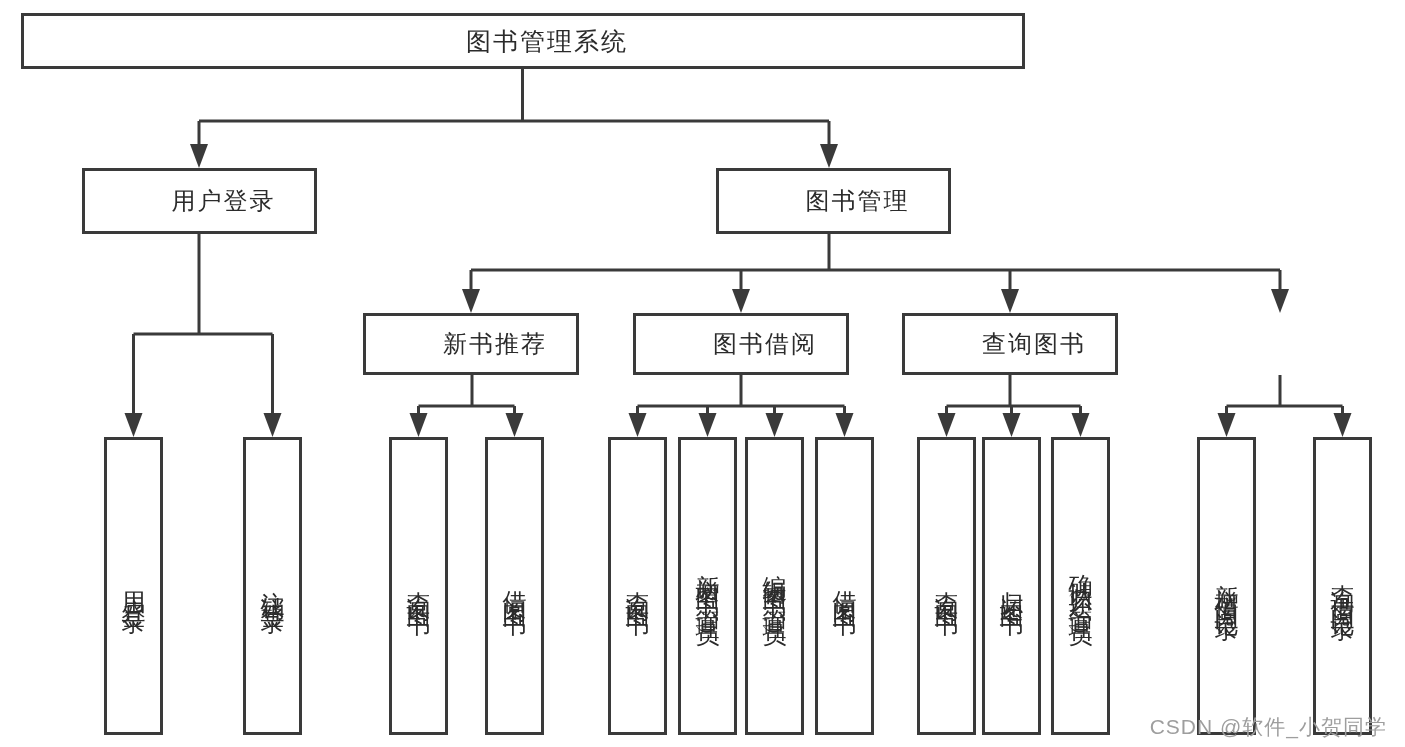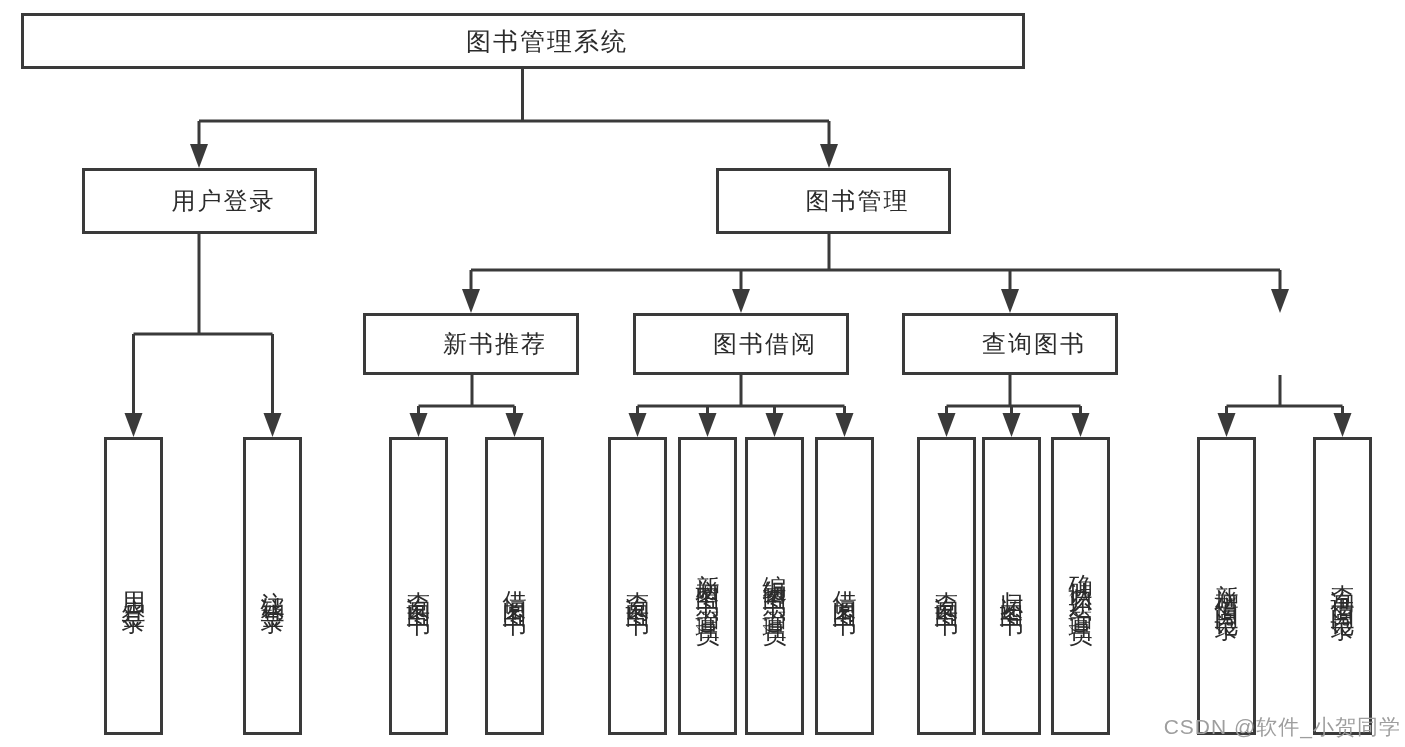--- a/index.html
+++ b/index.html
@@ -48,21 +48,21 @@
   .leaf span{
     writing-mode:vertical-rl;
     text-orientation:mixed;
     font-size:24px;
     letter-spacing:7px;
     line-height:1;
     white-space:nowrap;
   }
   #watermark{
     position:absolute;
-    right:4px;bottom:6px;
+    right:18px;bottom:6px;
     color:var(--wm);
     font-size:21px;
     letter-spacing:1px;
     z-index:5;
     margin-top:40px;
   }
 </style>
 </head>
 <body>
 

